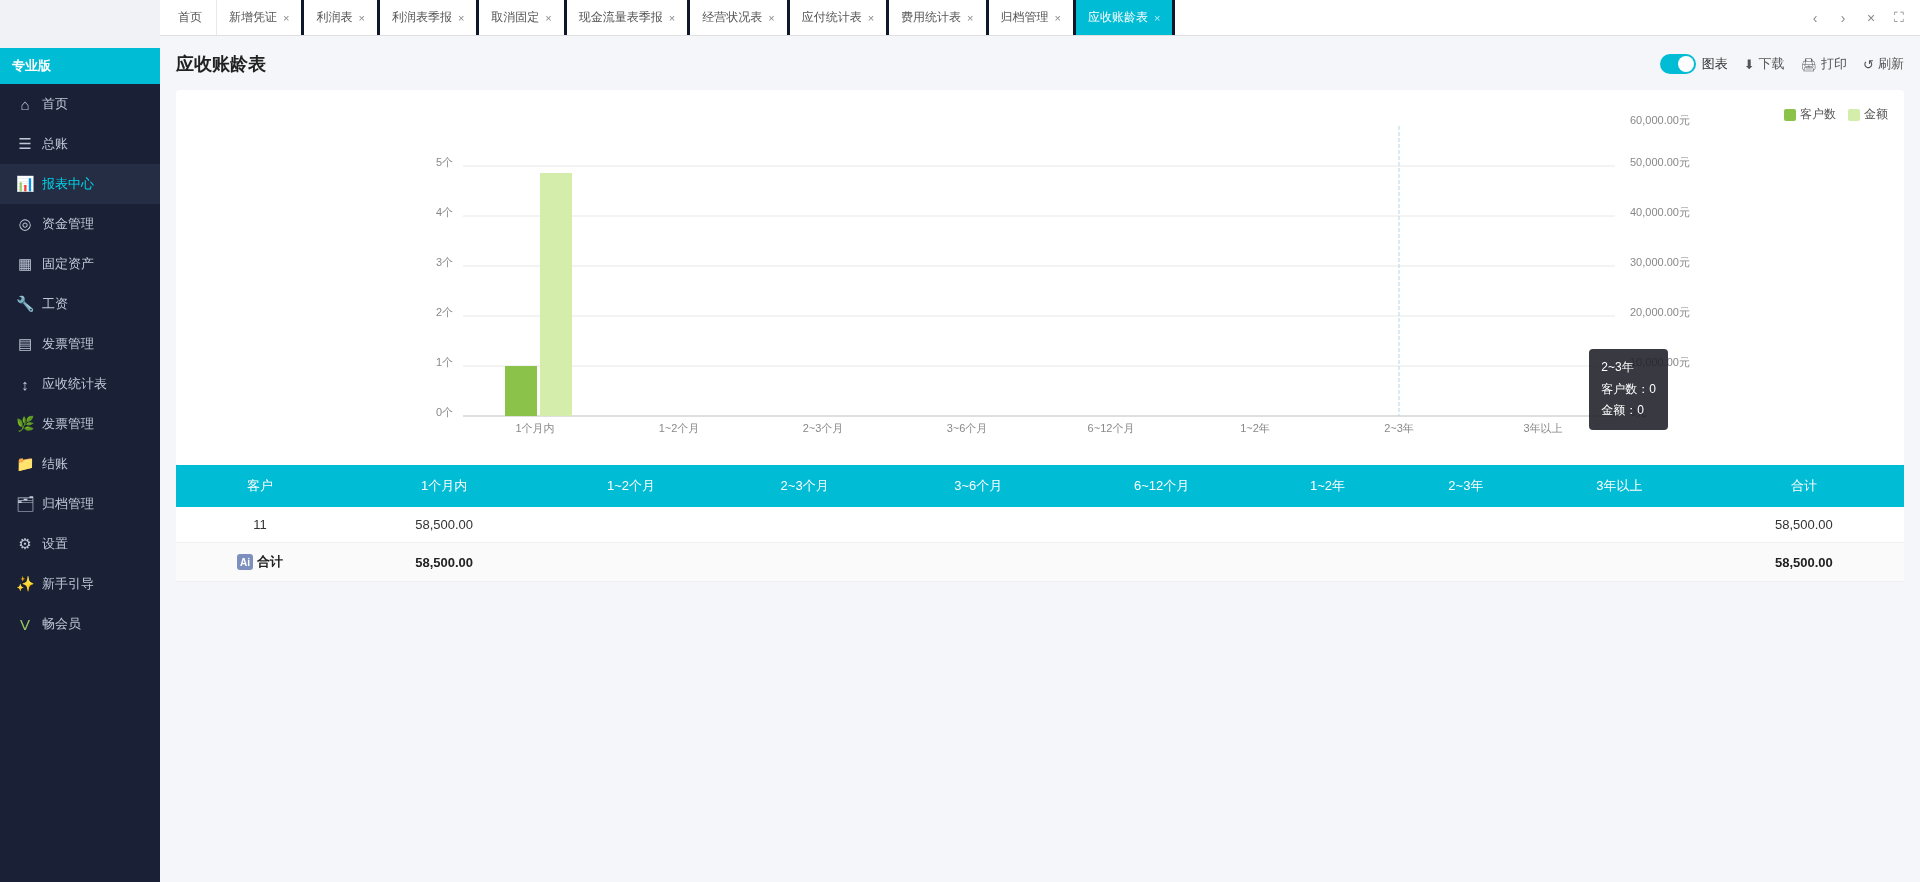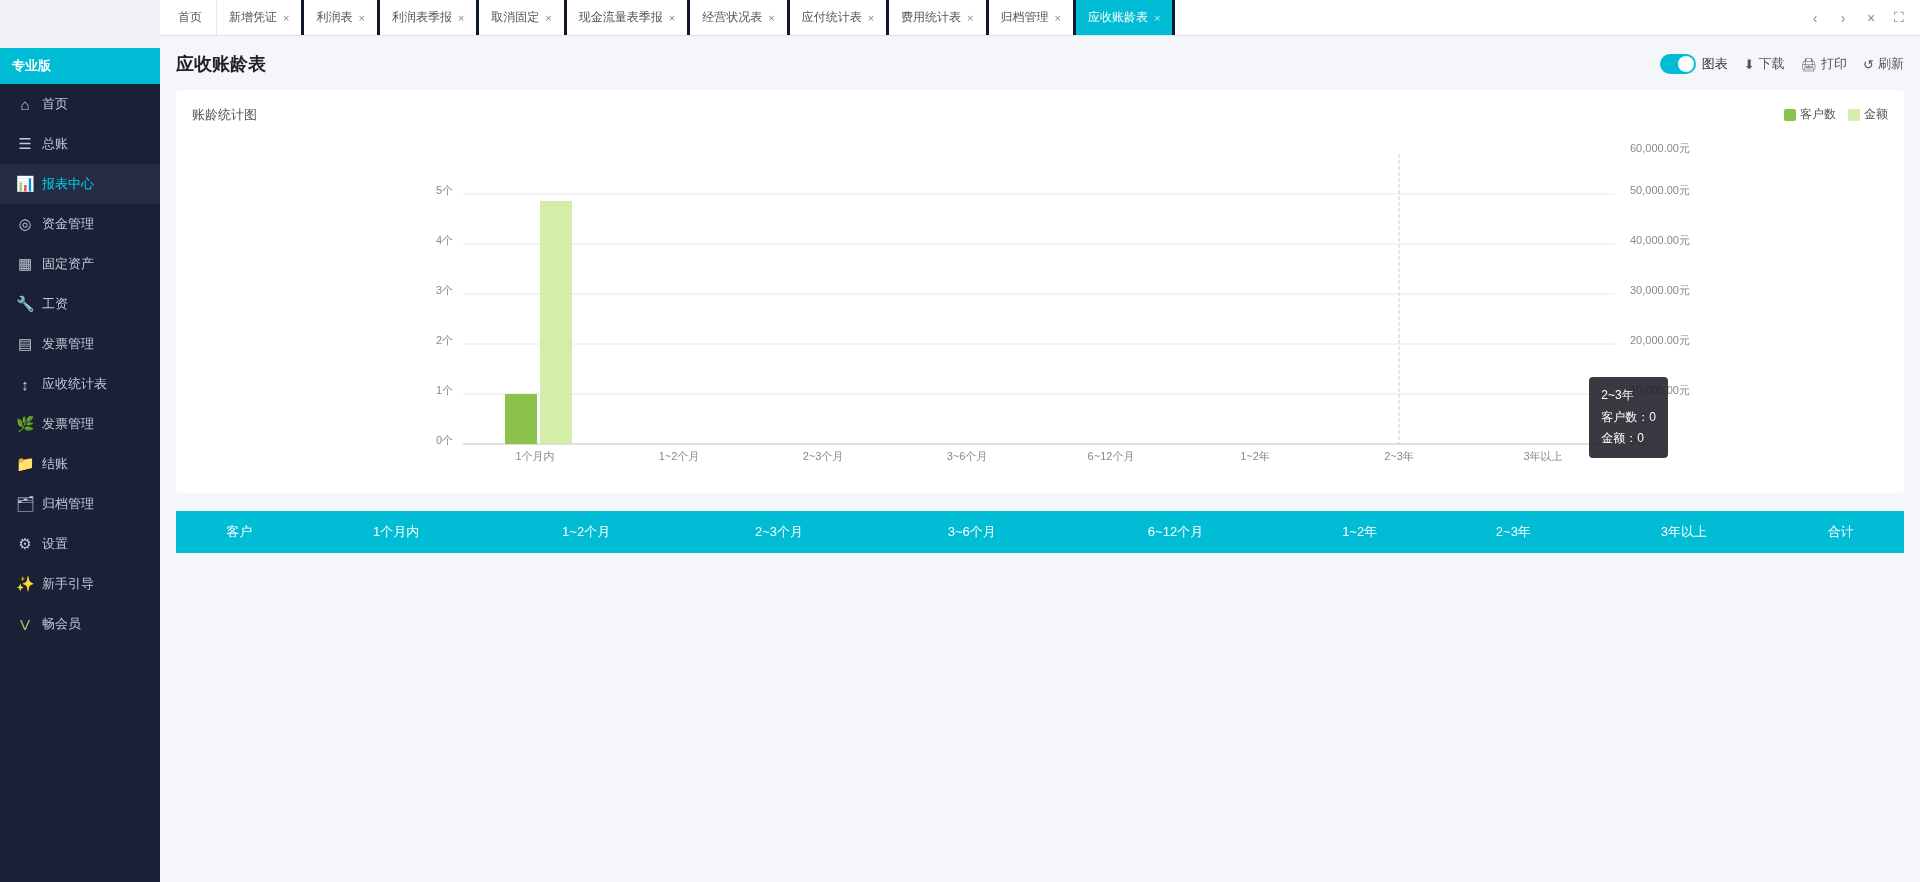--- a/index.html
+++ b/index.html
@@ -359,21 +359,20 @@
           <span>打印</span>
         </div>
         <div class="action-btn">
           <span>↺</span>
           <span>刷新</span>
         </div>
       </div>
     </div>
 
     <div class="chart-container">
-      <div class="chart-title">账龄统计图</div>
       <div class="chart-legend">
         <div class="legend-item">
           <div class="legend-dot" style="background:#8bc34a;"></div>
           <span>客户数</span>
         </div>
         <div class="legend-item">
           <div class="legend-dot" style="background:#d4edab;"></div>
           <span>金额</span>
         </div>
       </div>
@@ -433,35 +432,64 @@
           <div>
             <span>客户数</span>：<span>0</span>
           </div>
           <div>
             <span>金额</span>：<span>0</span>
           </div>
         </div>
       </div>
     </div>
 
-    <div style="margin-top:18px;">
+    <div style="margin-top:0;">
       <table class="data-table">
         <thead>
           <tr>
             <th>客户</th>
             <th>1个月内</th>
             <th>1~2个月</th>
             <th>2~3个月</th>
             <th>3~6个月</th>
             <th>6~12个月</th>
             <th>1~2年</th>
             <th>2~3年</th>
             <th>3年以上</th>
             <th>合计</th>
           </tr>
         </thead>
         <tbody>
+          <tr>
+            <td>11</td>
+            <td>58,500.00</td>
+            <td></td>
+            <td></td>
+            <td></td>
+            <td></td>
+            <td></td>
+            <td></td>
+            <td></td>
+            <td>58,500.00</td>
+          </tr>
+          <tr class="total-row">
+            <td>
+              <div class="total-label">
+                <span class="total-icon">Ai</span>
+                <span>合计</span>
+              </div>
+            </td>
+            <td>58,500.00</td>
+            <td></td>
+            <td></td>
+            <td></td>
+            <td></td>
+            <td></td>
+            <td></td>
+            <td></td>
+            <td>58,500.00</td>
+          </tr>
         </tbody>
       </table>
     </div>
 
   </div>
 </div>
 
 </body></html>

